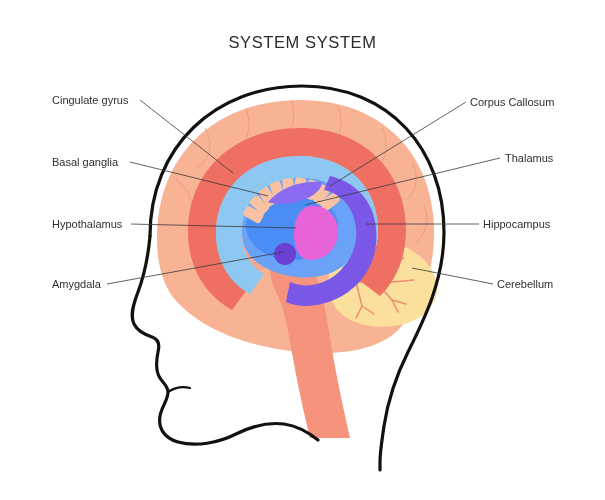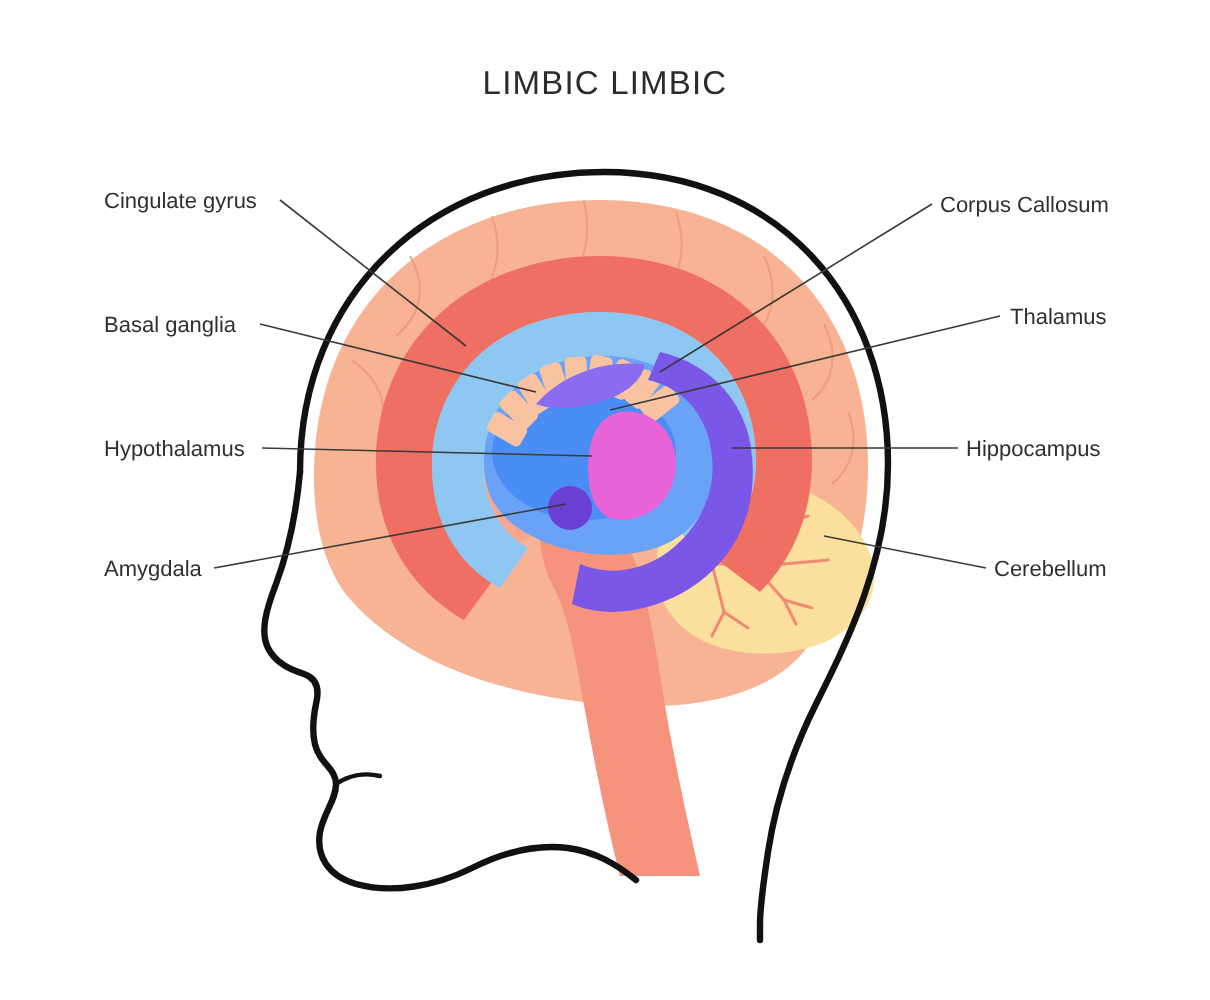--- a/index.html
+++ b/index.html
@@ -25,21 +25,21 @@
     font-size:11px;
     fill:#2f2f2f;
   }
   .leader{stroke:#3a3a3a;stroke-width:.8;fill:none;}
 </style>
 </head>
 <body>
 
 <div id="stage">
 
-  <div id="title">LIMBIC LIMBIC</div>
+  <div id="title">SYSTEM SYSTEM</div>
 
   <svg width="605" height="500" viewBox="0 0 605 500">
 
     <defs>
       <clipPath id="brainClip">
         <path d="M 152,236
                  C 152,150 215,96 300,96
                  C 385,96 438,152 438,232
                  C 438,268 428,300 408,326
                  L 268,326

